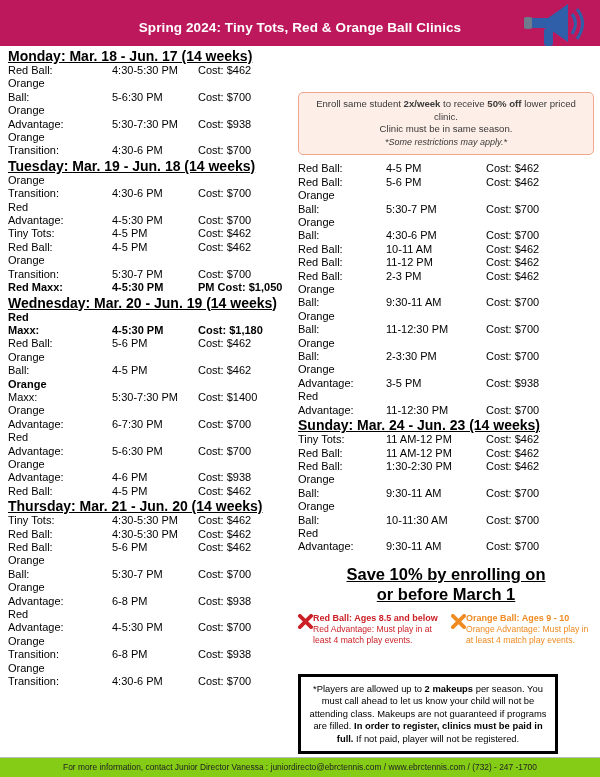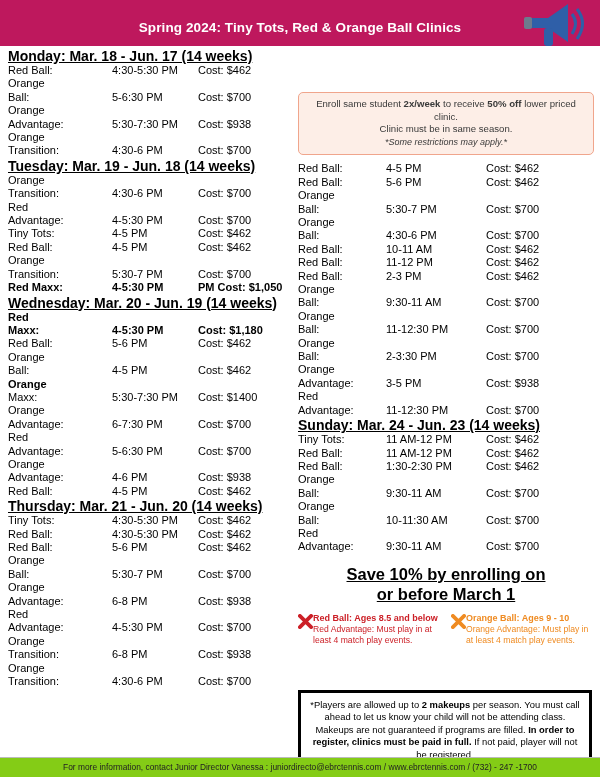--- a/index.html
+++ b/index.html
@@ -95,21 +95,21 @@
   .legend { display:flex; gap:10px; margin-top:9px; }
   .legend-item { display:flex; flex:1; }
   .xmark { width:15px; height:15px; flex:0 0 15px; margin-top:1px; }
   .legend-txt { font-size:8.6px; line-height:11px; }
   .legend-title { font-weight:bold; font-size:9px; }
   .red-t { color:#cc2027; }
   .org-t { color:#ef8b22; }
 
   
   .makeups {
-    position:absolute; left:298px; top:644px; width:294px;
+    position:absolute; left:298px; top:628px; width:260px;
     border:3px solid #000;
     padding:6px 8px;
     font-size:9.4px;
     line-height:12.4px;
     text-align:center;
   }
   .makeups b { font-weight:bold; }
 
   
   .footer {

